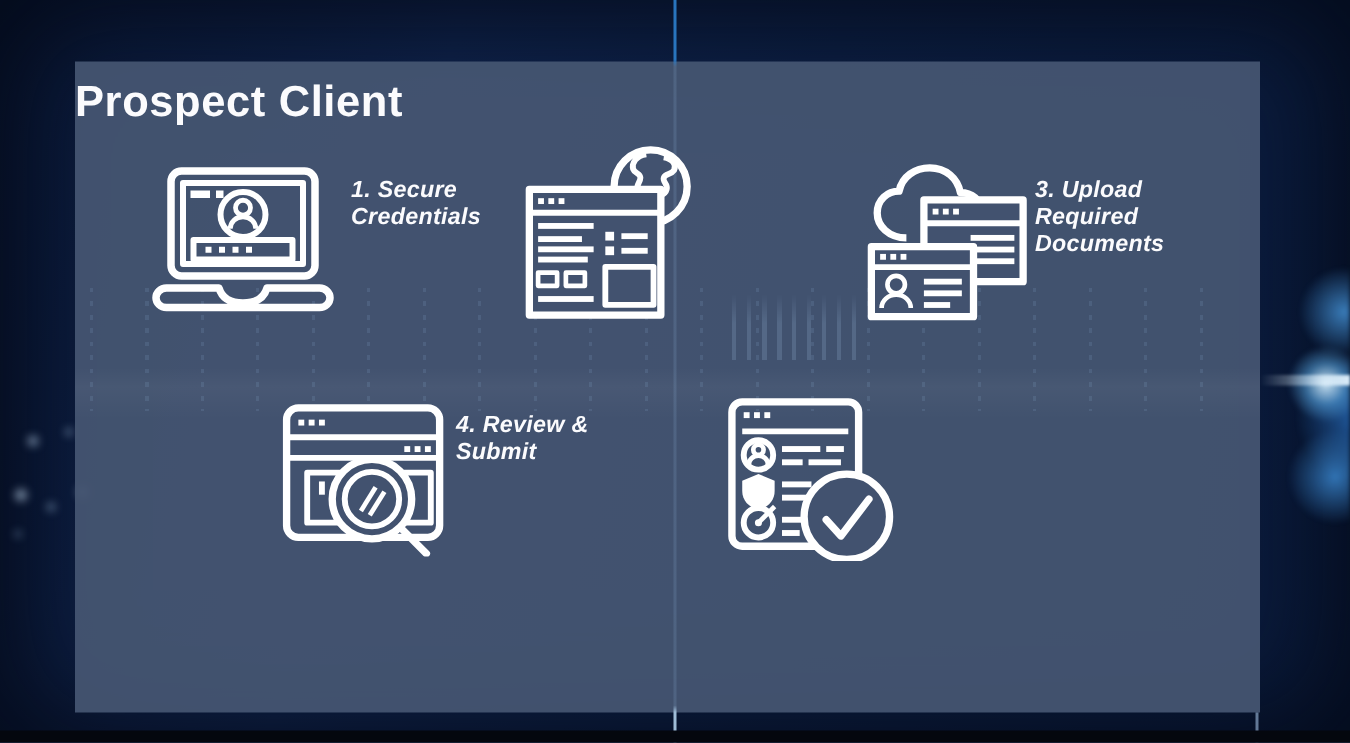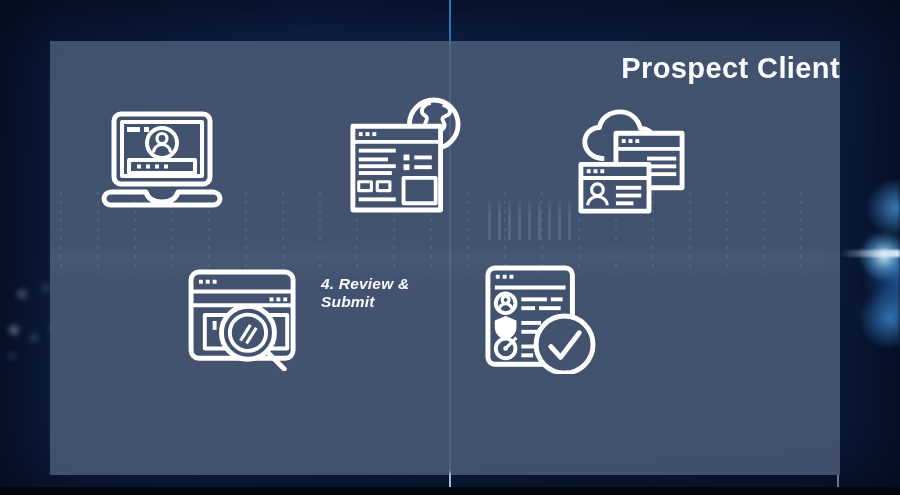--- a/index.html
+++ b/index.html
@@ -43,21 +43,21 @@
   .center-line{position:absolute;left:449px;top:0;width:2px;height:495px;z-index:6;
     background:linear-gradient(to bottom,
       rgba(42,122,198,.95) 0%, rgba(42,122,198,.95) 8%,
       rgba(150,190,230,.16) 9%, rgba(150,190,230,.16) 95%,
       rgba(185,218,245,.85) 96%, rgba(185,218,245,.85) 100%);}
   .edge-line{position:absolute;left:837px;top:475px;width:2px;height:20px;z-index:6;background:rgba(175,205,240,.55);}
   
   .panel{position:absolute;left:50px;top:41px;width:790px;height:434px;z-index:4;
     background-image:linear-gradient(to bottom, transparent 0 47%, rgba(255,255,255,.035) 50%, transparent 55%);
     background-color:rgba(70,86,114,.93);}
-  .title{position:absolute;left:50px;top:52px;width:790px;z-index:8;text-align:right;
+  .title{position:absolute;left:50px;top:52px;width:790px;z-index:8;text-align:left;
     color:var(--txt);font-size:29px;font-weight:700;letter-spacing:.4px;margin:0;}
   
   .step{position:absolute;z-index:8;}
   .step svg{position:absolute;display:block;}
   .step-label{position:absolute;width:130px;color:var(--txt);
     font-size:15.5px;line-height:1.16;font-weight:700;font-style:italic;
     letter-spacing:.2px;white-space:pre-line;}
   .st{stroke:#fff;fill:none;stroke-width:5;stroke-linejoin:round;}
   .st4{stroke:#fff;fill:none;stroke-width:4;stroke-linejoin:round;}
   .st3{stroke:#fff;fill:none;stroke-width:3.2;stroke-linejoin:round;}
@@ -91,20 +91,22 @@
       <circle class="st4" cx="65" cy="33" r="15"></circle>
       <circle class="st3" cx="65" cy="28.5" r="5"></circle>
       <path class="st3" d="M56.5,42.5 a8.5,8 0 0 1 17,0"></path>
       <rect class="st4" x="32" y="50" width="66" height="13"></rect>
       <rect class="fw" x="40" y="54.5" width="4" height="4"></rect>
       <rect class="fw" x="49" y="54.5" width="4" height="4"></rect>
       <rect class="fw" x="58" y="54.5" width="4" height="4"></rect>
       <rect class="fw" x="67" y="54.5" width="4" height="4"></rect>
       <path class="st" d="M14,82 L49,82 C51,89 57,92 65,92 C73,92 79,89 81,82 L116,82 C120,82 123,85 123,88.5 C123,92 120,95 116,95 L14,95 C10,95 7,92 7,88.5 C7,85 10,82 14,82 Z"></path>
     </svg>
+    <div class="step-label" style="left:139px;top:10px;">1. Secure
+Credentials</div>
   </div>
 
   <div class="step" style="left:349px;top:97px;width:250px;height:120px;">
     <svg style="left:0;top:0;" width="113" height="117" viewBox="0 0 116 120">
       <circle class="st" cx="87" cy="28" r="25"></circle>
       <path class="st4" d="M84,6 C77,7 74,12 75,16 C76,19 80,19 80,22 C80,25 77,27 78,30"></path>
       <path class="st4" d="M96,8 C102,9 105,13 103,17 C101,20 97,19 96,22 C95,25 99,26 98,30 C97,34 92,35 89,34"></path>
       <path class="st4" d="M66,40 C71,44 77,45 81,42 C85,39 91,40 93,43"></path>
       <rect class="occ" x="4" y="30" width="90" height="86"></rect>
       <line class="st4" x1="4" y1="46" x2="94" y2="46"></line>
@@ -141,20 +143,23 @@
       <line class="st4" x1="4" y1="72" x2="74" y2="72"></line>
       <rect class="fw" x="10" y="63" width="4" height="4"></rect>
       <rect class="fw" x="17" y="63" width="4" height="4"></rect>
       <rect class="fw" x="24" y="63" width="4" height="4"></rect>
       <circle class="st3" cx="21" cy="84" r="6"></circle>
       <path class="st3" d="M11,100 a10,9 0 0 1 20,0"></path>
       <rect class="fw" x="40" y="80" width="26" height="4"></rect>
       <rect class="fw" x="40" y="88" width="26" height="4"></rect>
       <rect class="fw" x="40" y="96" width="18" height="4"></rect>
     </svg>
+    <div class="step-label" style="left:113px;top:12px;">3. Upload
+Required
+Documents</div>
   </div>
 
   <div class="step" style="left:187px;top:266px;width:250px;height:105px;">
     <svg style="left:0;top:2px;" width="118" height="103" viewBox="0 0 120 105">
       <rect class="st" x="4" y="4" width="104" height="88" rx="8"></rect>
       <rect class="fw" x="12" y="12" width="4" height="4"></rect>
       <rect class="fw" x="19" y="12" width="4" height="4"></rect>
       <rect class="fw" x="26" y="12" width="4" height="4"></rect>
       <line class="st4" x1="4" y1="24" x2="108" y2="24"></line>
       <rect class="fw" x="84" y="30" width="4" height="4"></rect>
@@ -162,21 +167,21 @@
       <rect class="fw" x="98" y="30" width="4" height="4"></rect>
       <line class="st4" x1="4" y1="38" x2="108" y2="38"></line>
       <rect class="st4" x="18" y="48" width="84" height="34"></rect>
       <rect class="fw" x="26" y="54" width="4" height="9"></rect>
       <line class="st" x1="83" y1="87" x2="99" y2="103" stroke-linecap="round" stroke-width="10"></line>
       <circle class="occ" cx="62" cy="66" r="27"></circle>
       <circle class="st4" cx="62" cy="66" r="18.5"></circle>
       <line class="st3" x1="54.5" y1="74" x2="64.5" y2="58"></line>
       <line class="st3" x1="60.5" y1="77" x2="70.5" y2="61"></line>
     </svg>
-    <div class="step-label" style="left:117px;top:9px;margin-left:17px;">4. Review &amp;
+    <div class="step-label" style="left:117px;top:9px;">4. Review &amp;
 Submit</div>
   </div>
 
   <div class="step" style="left:482px;top:264px;width:250px;height:115px;">
     <svg style="left:0;top:0;" width="116" height="110" viewBox="0 0 118 112">
       <rect class="st" x="6" y="4" width="86" height="98" rx="7"></rect>
       <rect class="fw" x="14" y="11" width="4" height="4"></rect>
       <rect class="fw" x="21" y="11" width="4" height="4"></rect>
       <rect class="fw" x="28" y="11" width="4" height="4"></rect>
       <line class="st4" x1="13" y1="24" x2="85" y2="24"></line>

